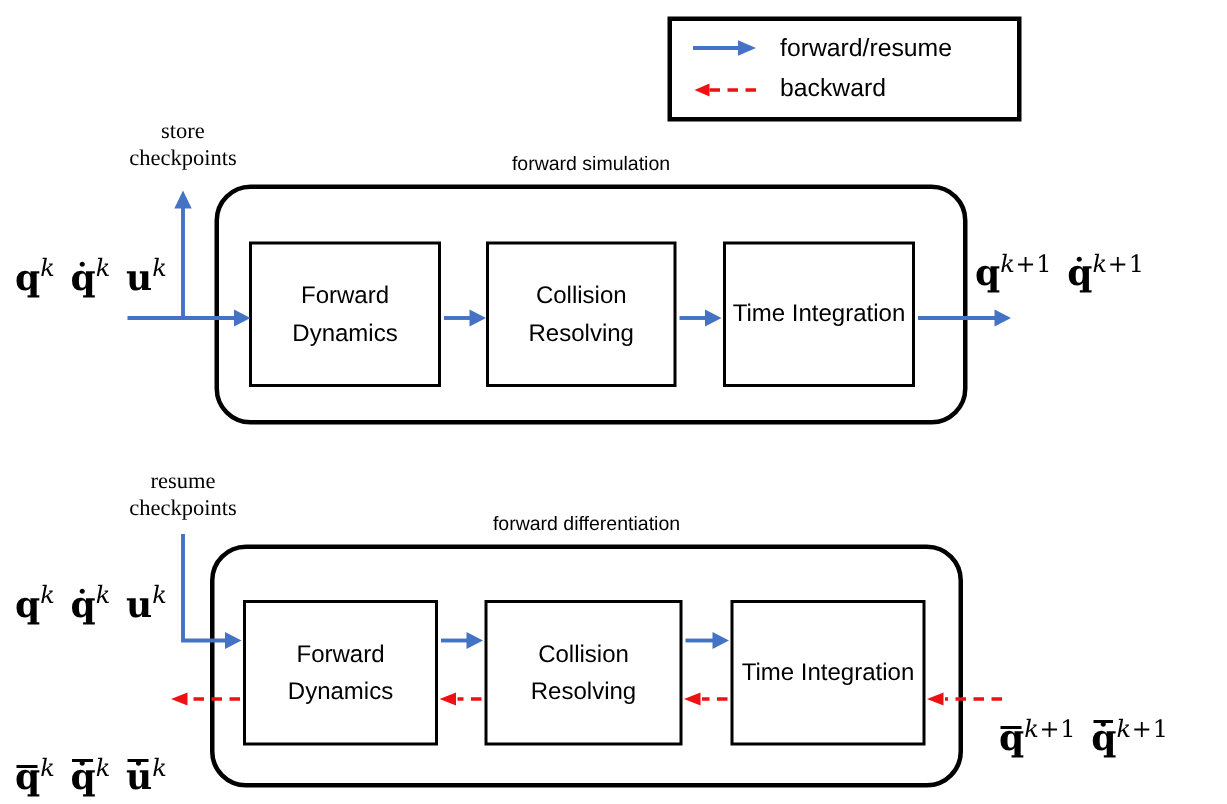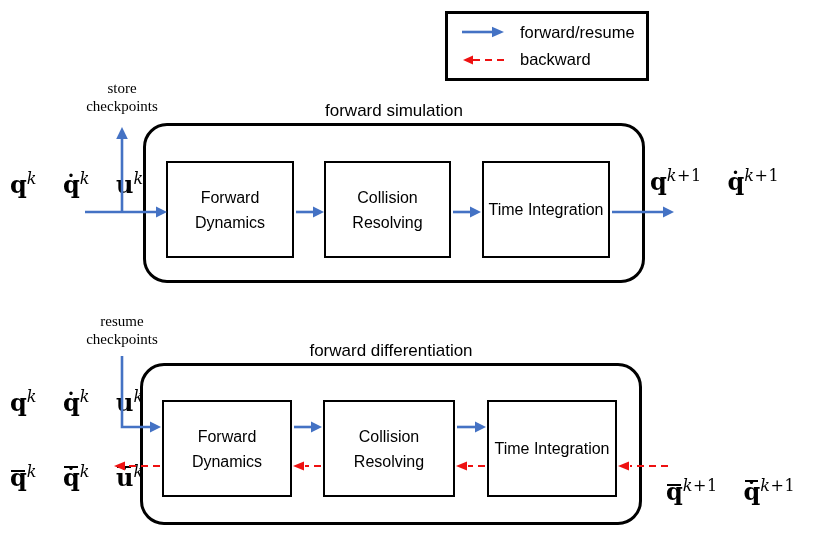--- a/index.html
+++ b/index.html
@@ -13,39 +13,39 @@
   .ff { fill:var(--fwd); stroke:none; }
   .bl { stroke:var(--bwd); stroke-width:2.2; fill:none; stroke-dasharray:7 5; }
   .bf { fill:var(--bwd); stroke:none; }
 
   .container { position:absolute; border:3px solid #000; border-radius:24px; z-index:1; box-sizing:border-box; }
   .box {
     position:absolute; border:2.5px solid #000; background:#fff; z-index:3;
     display:flex; align-items:center; justify-content:center; text-align:center;
     font-size:16px; line-height:25px; box-sizing:border-box;
   }
-  .sec-title { position:absolute; text-align:center; font-size:17px; z-index:2; }
+  .sec-title { position:absolute; text-align:center; font-size:13px; z-index:2; }
   .note { position:absolute; text-align:center; font-size:15px; line-height:17.5px; z-index:2;font-family:Liberation Serif, serif; }
 
   .legend {
-    position:absolute; left:445px; top:11px; width:204px; height:70px;
+    position:absolute; left:445px; top:11px; width:236px; height:70px;
     border:3px solid #000; box-sizing:border-box; z-index:2;
     display:flex; flex-direction:column; justify-content:space-evenly; padding-left:12px;
   }
   .legend-row { display:flex; align-items:center; gap:14px; font-size:16.5px; }
 
   .math {
     position:absolute; z-index:2; white-space:nowrap;
     font-family:"DejaVu Serif","Liberation Serif",serif; font-weight:bold;
     font-size:24px; line-height:28px;
   }
   .math sup { font-weight:normal; font-size:16px; letter-spacing:0.5px; }
   .math sup i { font-style:italic; font-family:"DejaVu Serif",serif; }
   .math .t { display:inline-block; }
-  .math .t + .t { margin-left:26px; }
+  .math .t + .t { margin-left:10px; }
   .ov, .ovd { position:relative; display:inline-block; }
   .ov::after, .ovd::after {
     content:""; position:absolute; left:1px; right:2px; border-top:2.2px solid var(--ink);
   }
   .ov::after { top:6px; }
   .ovd::after { top:1.5px; }
 </style>
 </head>
 <body>
 
@@ -85,21 +85,21 @@
 
   <div class="math" style="left:650px; top:162px;"><span class="t"><b>q</b><sup><i>k</i>+1</sup></span><span class="t"><b>q̇</b><sup><i>k</i>+1</sup></span></div>
 
   <div class="note" style="left:57px; top:313px; width:130px;">
     <div>resume</div>
     <div>checkpoints</div>
   </div>
 
   <div class="math" style="left:10px; top:383px;"><span class="t"><b>q</b><sup><i>k</i></sup></span><span class="t"><b>q̇</b><sup><i>k</i></sup></span><span class="t"><b>u</b><sup><i>k</i></sup></span></div>
 
-  <div class="math" style="left:10px; top:458px;"><span class="t"><span class="ov"><b>q</b></span><sup><i>k</i></sup></span><span class="t"><span class="ovd"><b>q̇</b></span><sup><i>k</i></sup></span><span class="t"><span class="ovd"><b>u̇</b></span><sup><i>k</i></sup></span></div>
+  <div class="math" style="left:10px; top:498px;"><span class="t"><span class="ov"><b>q</b></span><sup><i>k</i></sup></span><span class="t"><span class="ovd"><b>q̇</b></span><sup><i>k</i></sup></span><span class="t"><span class="ovd"><b>u̇</b></span><sup><i>k</i></sup></span></div>
 
   <div class="sec-title" style="left:140px; top:341px; width:502px;">forward differentiation</div>
 
   <div class="container" style="left:140px; top:363px; width:502px; height:162px;"></div>
 
   <div class="box" style="left:162px; top:400px; width:130px; height:97px;">Forward Dynamics</div>
   <div class="box" style="left:323px; top:400px; width:132px; height:97px;">Collision Resolving</div>
   <div class="box" style="left:487px; top:400px; width:130px; height:97px;">Time Integration</div>
 
   <div class="math" style="left:666px; top:472px;"><span class="t"><span class="ov"><b>q</b></span><sup><i>k</i>+1</sup></span><span class="t"><span class="ovd"><b>q̇</b></span><sup><i>k</i>+1</sup></span></div>

